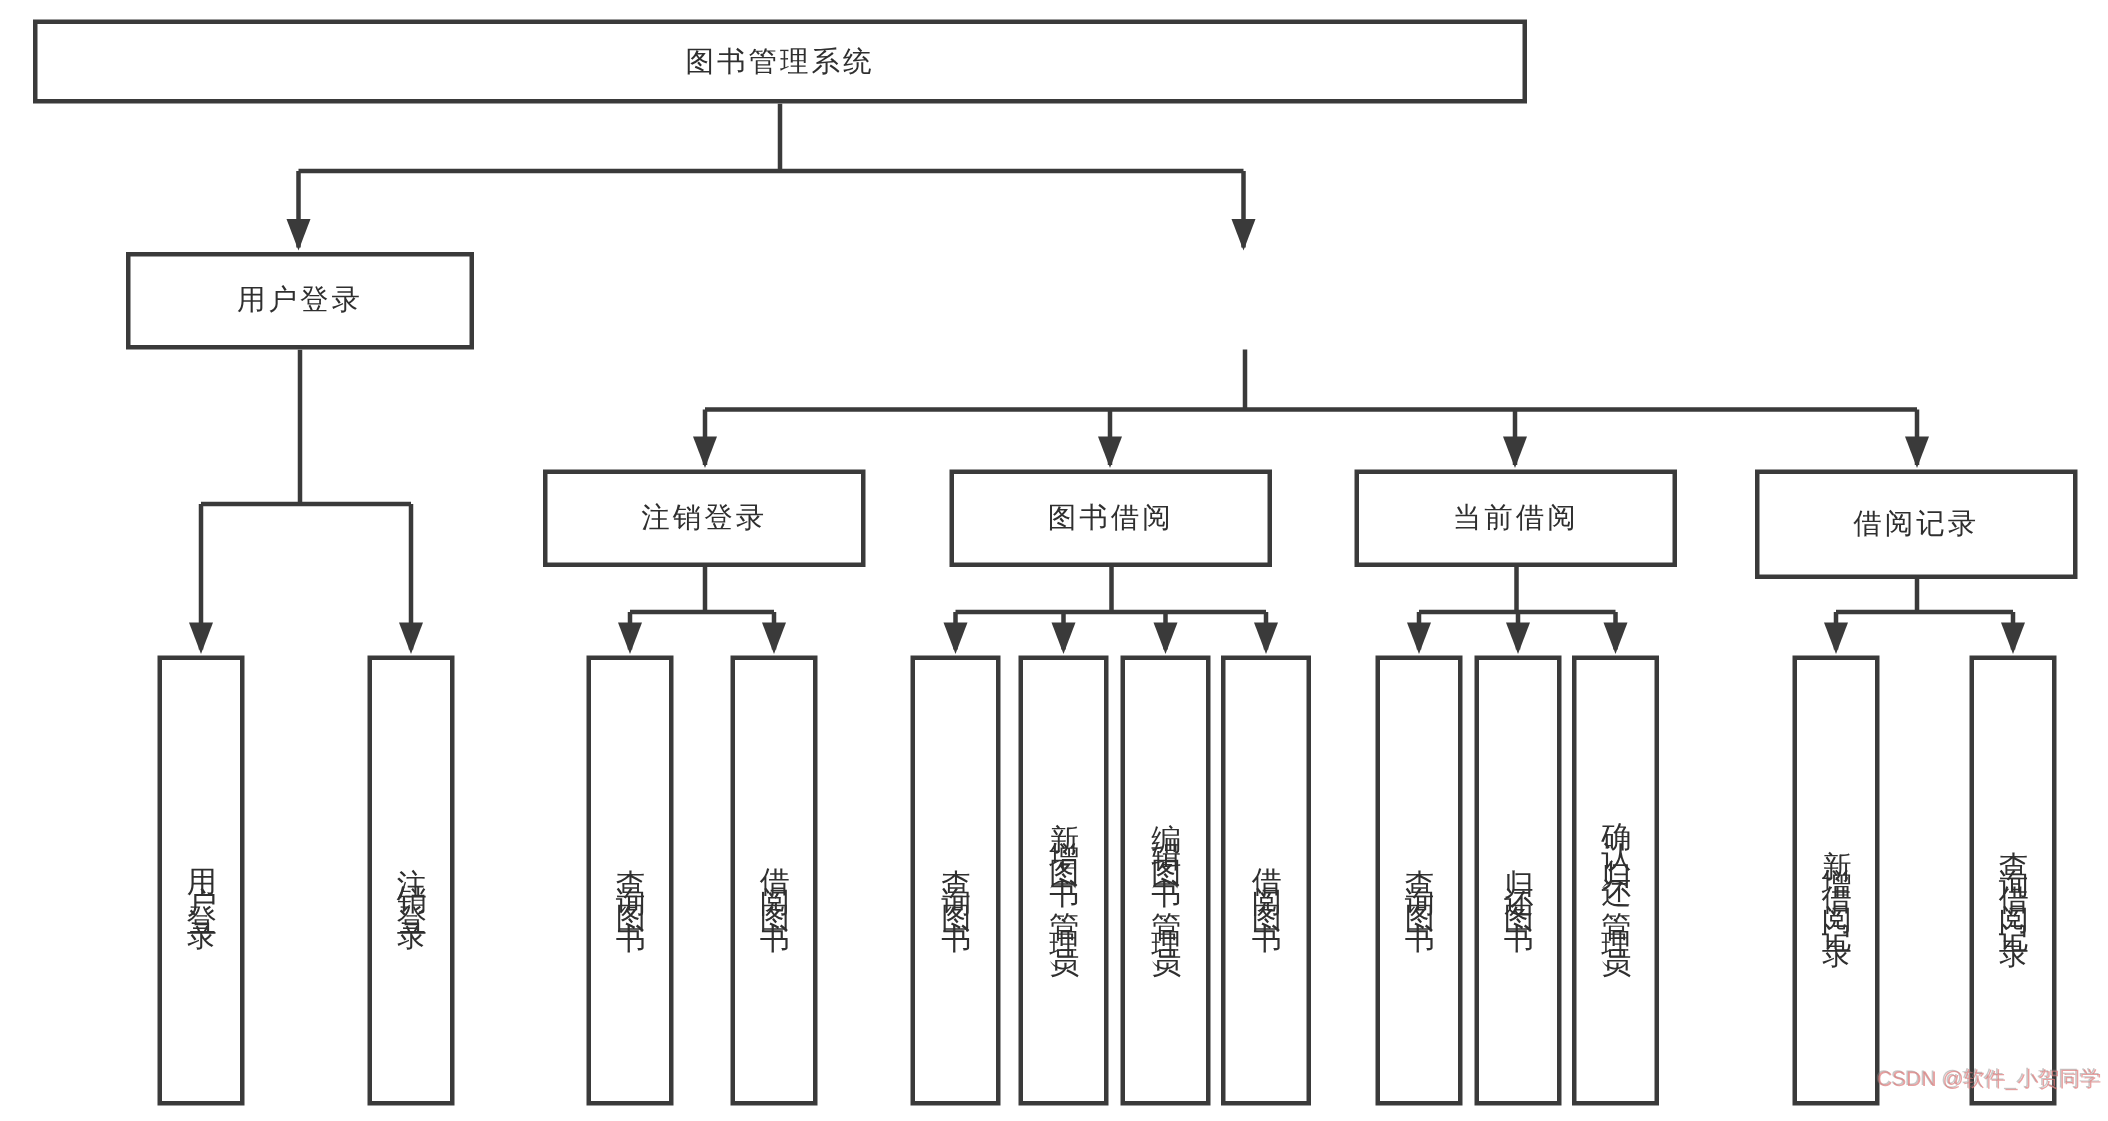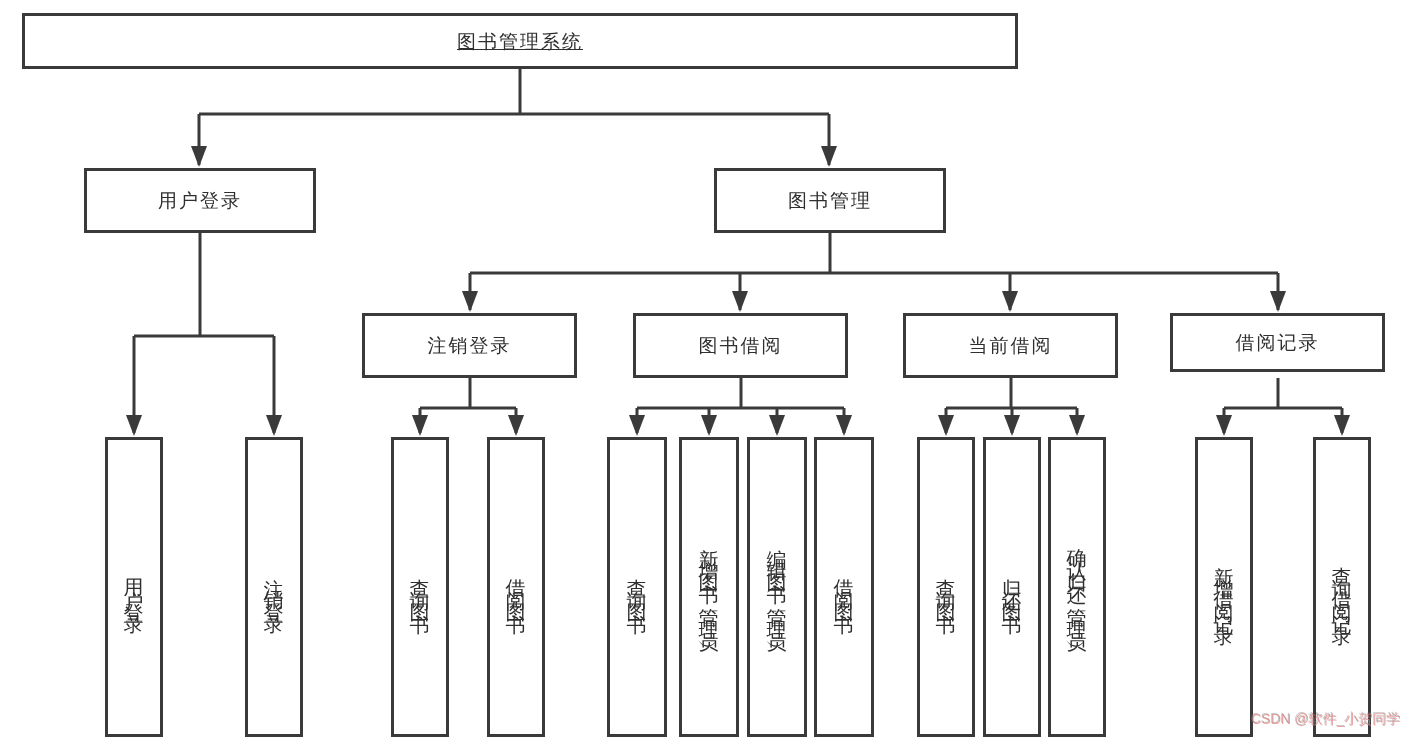--- a/index.html
+++ b/index.html
@@ -95,29 +95,28 @@
       <use href="#ah" x="777" y="436"></use>
         <use href="#ah" x="844" y="436"></use>
       <use href="#ah" x="946" y="436"></use>
         <use href="#ah" x="1012" y="436"></use>
       <use href="#ah" x="1077" y="436"></use>
       <use href="#ah" x="1224" y="436"></use>
         <use href="#ah" x="1342" y="436"></use>
     </g>
   </svg>
 
-  <div class="box hbox" style="left:22px; top:13px; width:996px; height:56px;text-decoration:underline;">图书管理系统</div>
+  <div class="box hbox" style="left:22px; top:13px; width:996px; height:56px;">图书管理系统</div>
 
   <div class="box hbox" style="left:84px; top:168px; width:232px; height:65px;">用户登录</div>
-  <div class="box hbox" style="left:714px; top:168px; width:232px; height:65px;">图书管理</div>
 
   <div class="box hbox" style="left:362px; top:313px; width:215px; height:65px;">注销登录</div>
   <div class="box hbox" style="left:633px; top:313px; width:215px; height:65px;">图书借阅</div>
   <div class="box hbox" style="left:903px; top:313px; width:215px; height:65px;">当前借阅</div>
-  <div class="box hbox" style="left:1170px; top:313px; width:215px; height:59px;">借阅记录</div>
+  <div class="box hbox" style="left:1170px; top:313px; width:215px; height:73px;">借阅记录</div>
 
   <div class="box leaf" style="left:105px; top:437px; width:58px; height:300px;">用户登录</div>
   <div class="box leaf" style="left:245px; top:437px; width:58px; height:300px;">注销登录</div>
 
   <div class="box leaf" style="left:391px; top:437px; width:58px; height:300px;">查询图书</div>
   <div class="box leaf" style="left:487px; top:437px; width:58px; height:300px;">借阅图书</div>
 
   <div class="box leaf" style="left:607px; top:437px; width:60px; height:300px;">查询图书</div>
   <div class="box leaf" style="left:679px; top:437px; width:60px; height:300px;">新增图书（管理员）</div>
   <div class="box leaf" style="left:747px; top:437px; width:60px; height:300px;">编辑图书（管理员）</div>

